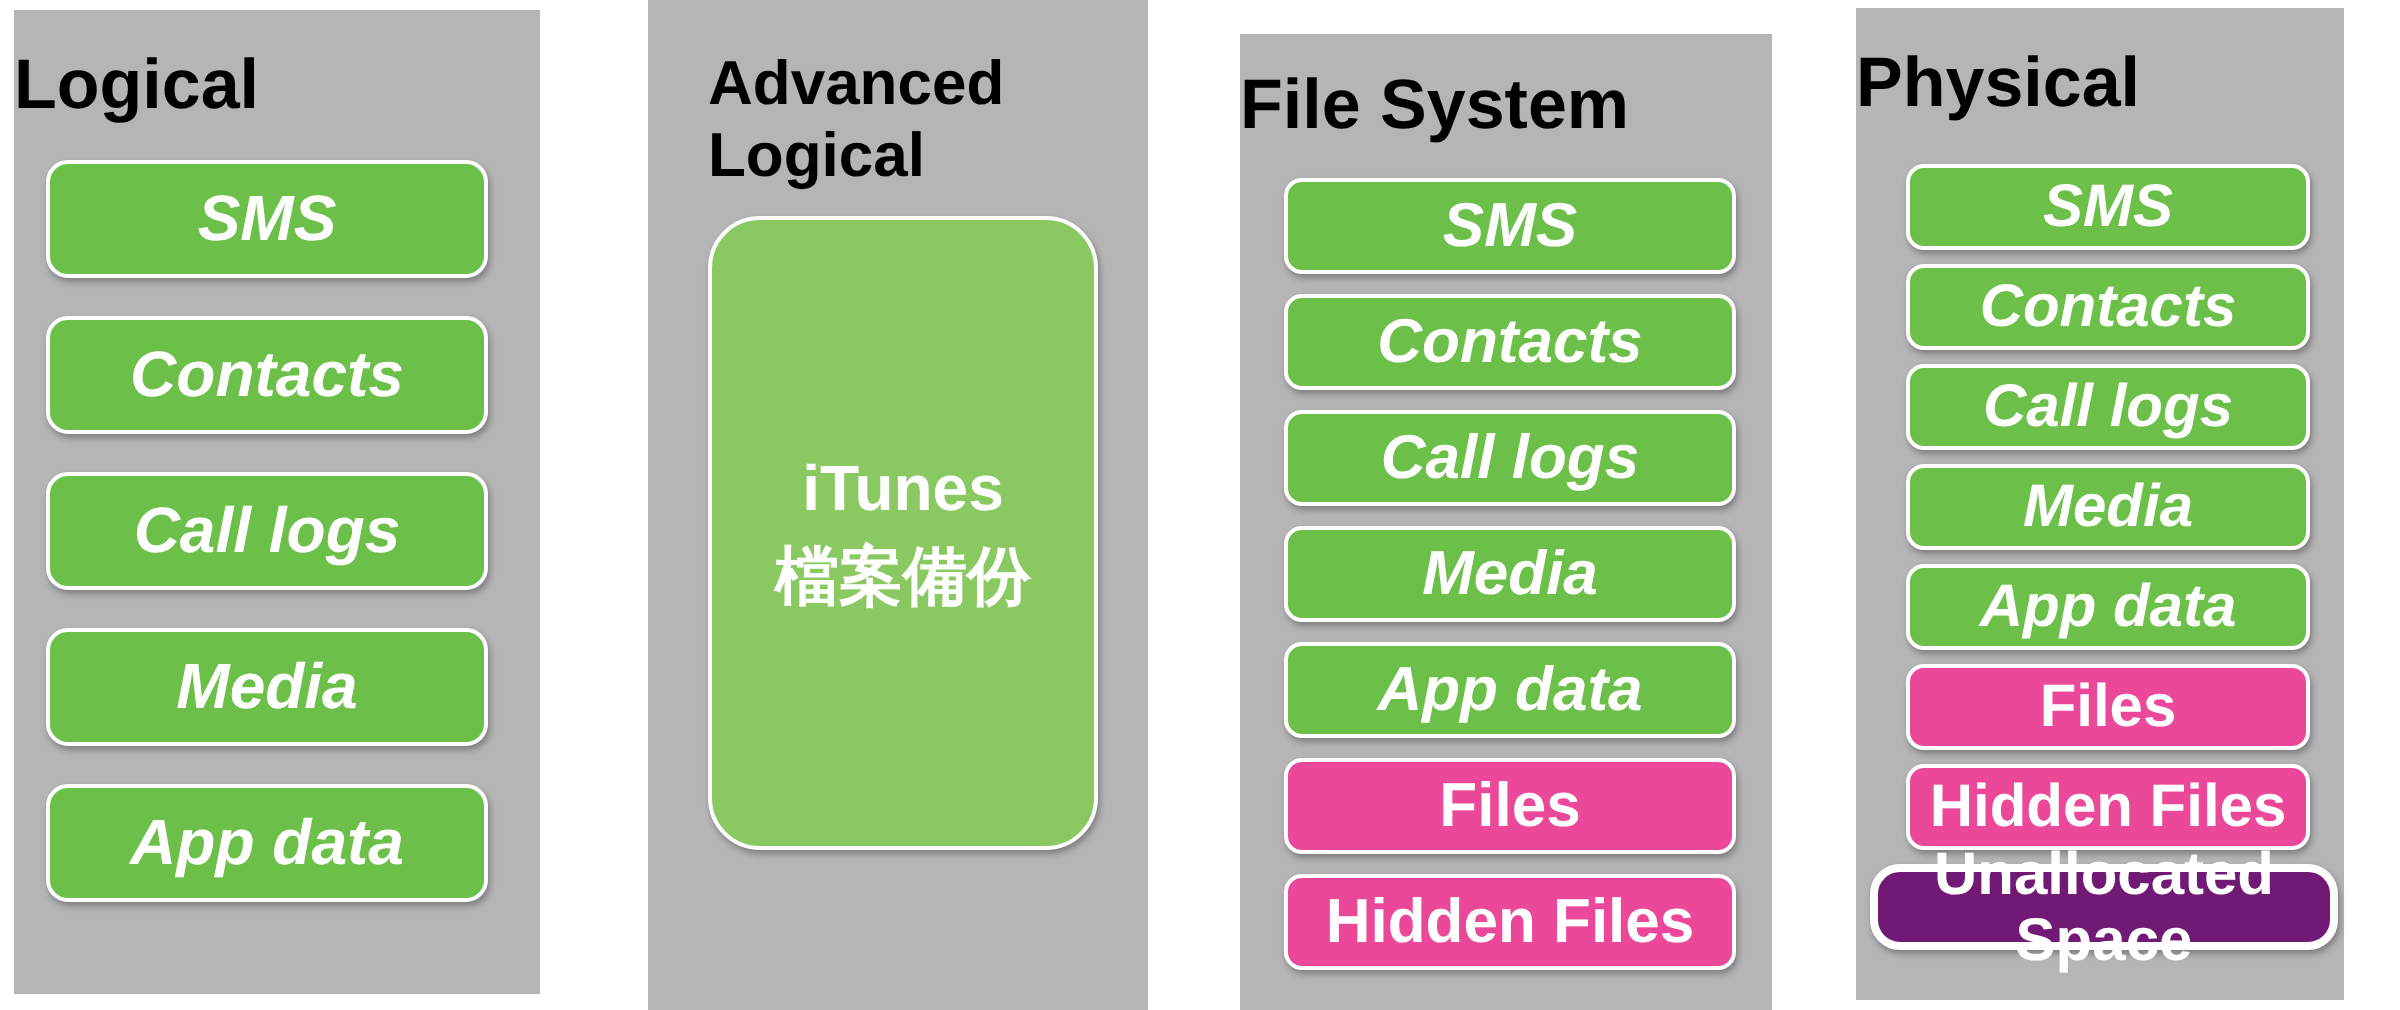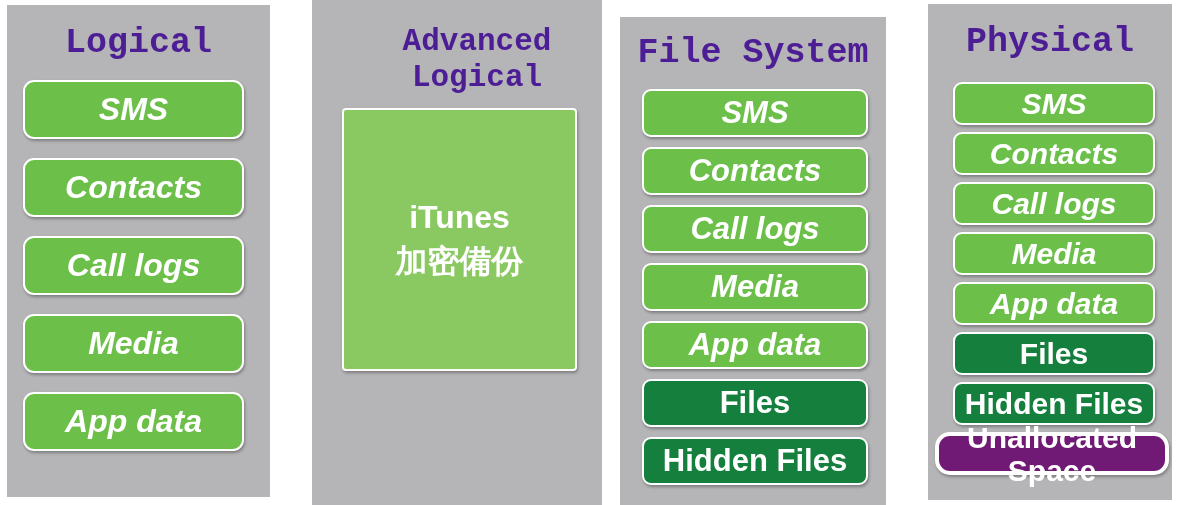--- a/index.html
+++ b/index.html
@@ -10,27 +10,27 @@
     position: relative;
     overflow: hidden;
   }
   .stage { position: absolute; inset: 0; }
 
   .panel {
     position: absolute;
     background: #b5b4b6;
   }
   #panel-0 { left: 7px;   top: 5px; width: 263px; height: 492px; }
-  #panel-1 { left: 312px; top: 0;   width: 250px; height: 505px; padding-left: 40px; }
+  #panel-1 { left: 324px; top: 0;   width: 250px; height: 505px; }
   #panel-2 { left: 620px; top: 17px; width: 266px; height: 490px; }
   #panel-3 { left: 928px; top: 4px; width: 244px; height: 496px; }
 
   .title {
-    margin: 0; text-align: center;
-    color: #4c1d95; font-weight: bold; letter-spacing: 0; font-family: Liberation Mono, monospace;
+    margin: 0; text-align: left;
+    color: #000000; font-weight: bold; letter-spacing: 0;
   }
   #panel-0 .title { font-size: 35px; padding-top: 18px; }
   #panel-1 .title { font-size: 31px; line-height: 36px; padding-top: 24px; width: 190px; margin: 0 auto; }
   #panel-2 .title { font-size: 35px; padding-top: 16px; }
   #panel-3 .title { font-size: 35px; padding-top: 18px; }
 
   .blocks { position: absolute; display: flex; flex-direction: column; }
   #panel-0 .blocks { left: 16px; right: 26px; top: 75px;  gap: 19px; }
   #panel-1 .blocks { left: 30px; right: 25px; top: 108px; gap: 11px; }
   #panel-2 .blocks { left: 22px; right: 18px; top: 72px;  gap: 10px; }
@@ -39,30 +39,30 @@
   .blk {
     display: flex; flex-direction: column;
     align-items: center; justify-content: center;
     color: #ffffff; font-weight: bold; text-align: center;
     border: 2.5px solid #ffffff; border-radius: 9px;
     box-shadow: 1px 2px 3px rgba(0,0,0,0.30);
     box-sizing: border-box;
     line-height: 1.1;
   }
   .green { background: #6cc04a; font-style: italic; }
-  .navy  { background: #15803d; }
+  .navy  { background: #ec4899; }
   .red   { background: #701a75; }
 
   #panel-0 .blk { height: 59px; font-size: 32px; border-radius: 11px; }
   #panel-2 .blk { height: 48px; font-size: 31px; }
   #panel-3 .blk { height: 43px; font-size: 30px; }
 
   
   #panel-1 .blk { background: #8ac961; }
-  .blk-itunes   { height: 263px; font-size: 32px; border-radius: 4px; line-height: 1.35; }
+  .blk-itunes   { height: 317px; font-size: 32px; border-radius: 26px; line-height: 1.35; }
   .blk-keychain { height: 79px;  font-size: 30px; border-radius: 17px; line-height: 1.25; }
 
   
   .blk-unalloc {
     margin-left: -18px; margin-right: -14px; margin-top: 0;
     height: 48px; font-size: 25px;
     border-width: 4px; border-radius: 15px;
   }
   .blk span { display: block; }
 </style>
@@ -80,21 +80,21 @@
       <div class="blk green">Media</div>
       <div class="blk green">App data</div>
     </div>
   </section>
 
   <section class="panel" id="panel-1">
     <h2 class="title">Advanced Logical</h2>
     <div class="blocks">
       <div class="blk blk-itunes">
         <span>iTunes</span>
-        <span>加密備份</span>
+        <span>檔案備份</span>
       </div>
     </div>
   </section>
 
   <section class="panel" id="panel-2">
     <h2 class="title">File System</h2>
     <div class="blocks">
       <div class="blk green">SMS</div>
       <div class="blk green">Contacts</div>
       <div class="blk green">Call logs</div>

